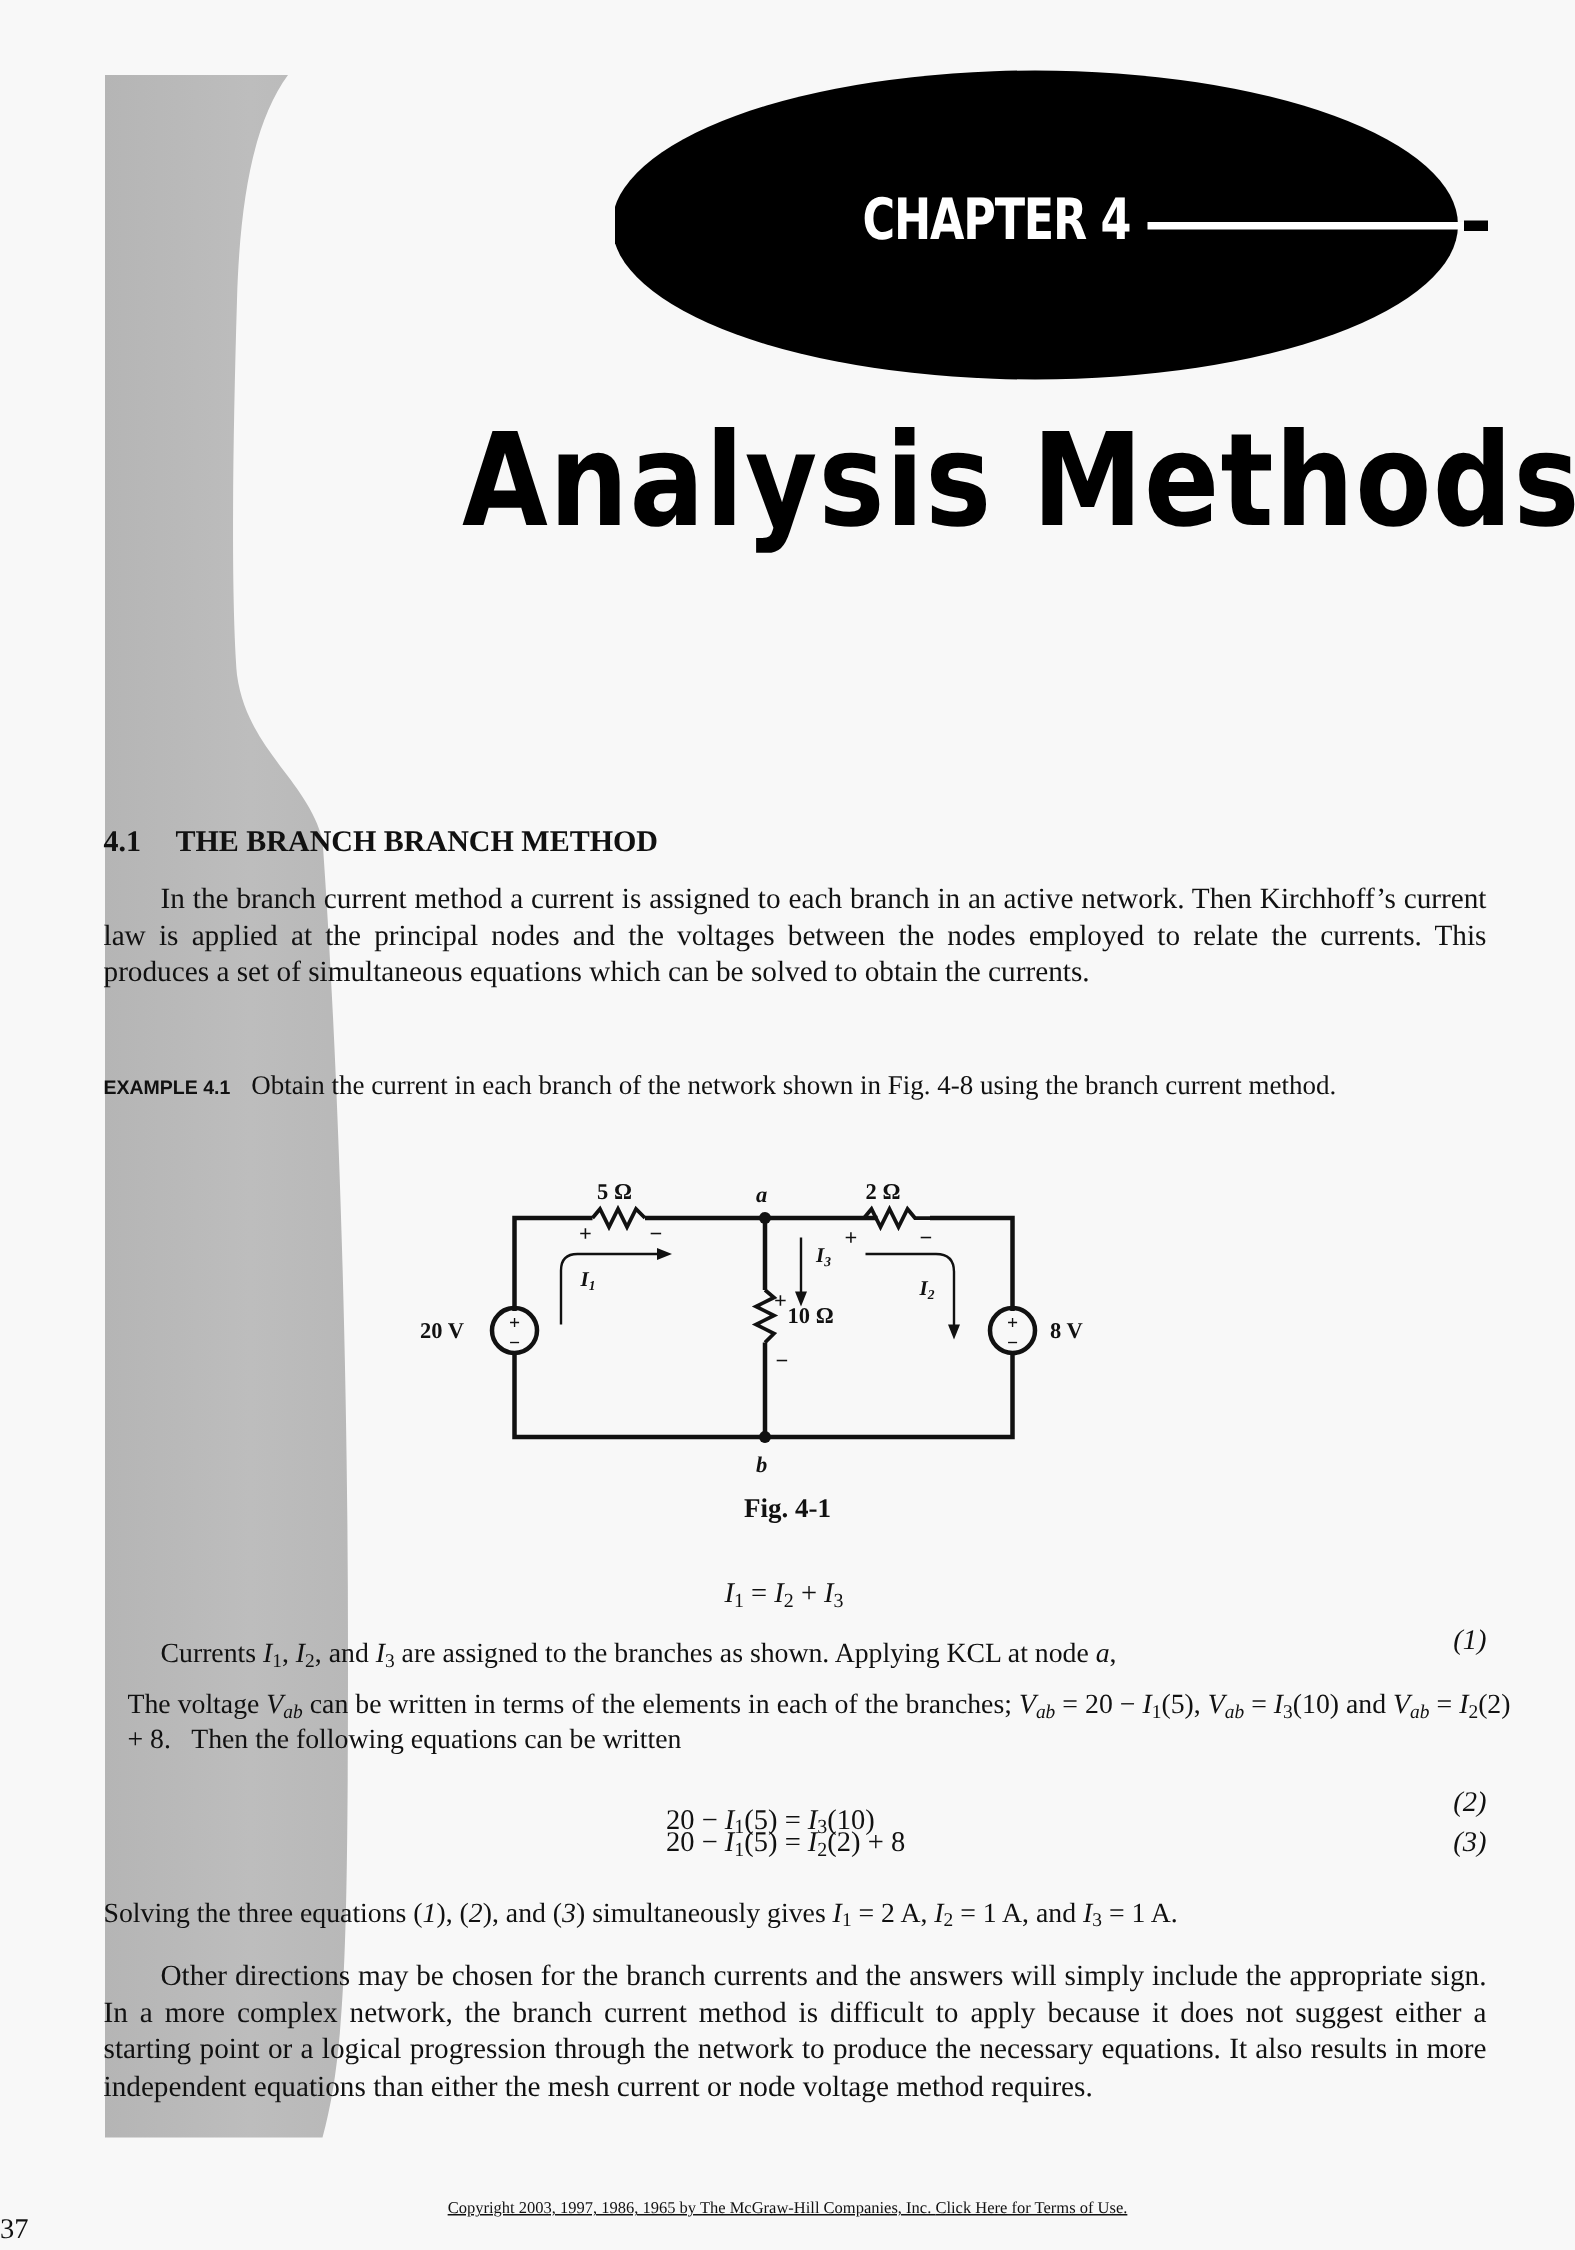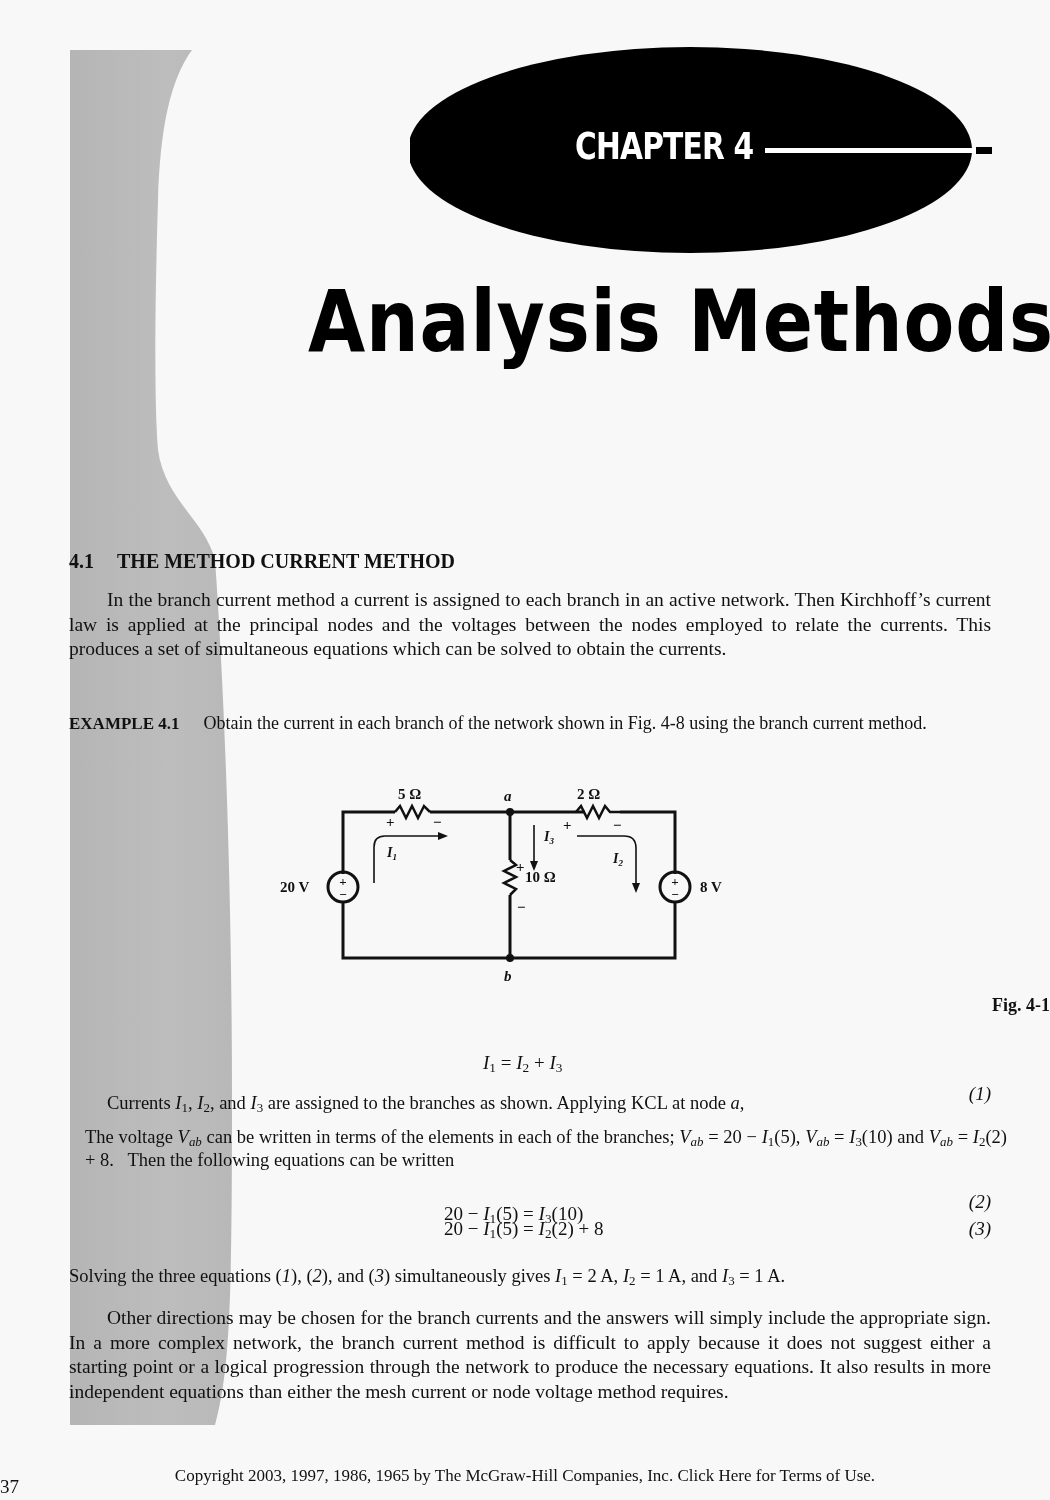--- a/index.html
+++ b/index.html
@@ -19,29 +19,29 @@
   .title {
     position: absolute; left: 308px; top: 278px; font-family: "DejaVu Sans", sans-serif;
     font-weight: bold; font-size: 86px; color: #000; letter-spacing: 1px; line-height: 1;
     transform: scaleX(0.86); transform-origin: left top; white-space: nowrap;
   }
   .txt { position: absolute; left: 69px; width: 922px; font-size: 19.5px; line-height: 24.5px; }
   .justify { text-align: justify; text-align-last: left; }
   .section-head { position: absolute; left: 69px; top: 550px; font-weight: bold; font-size: 20px; }
   .section-head .num { display: inline-block; width: 48px; }
   .indent { text-indent: 38px; }
-  .ex-label { font-family: Liberation Serif, serif; font-weight: bold; font-size: 17px; margin-right: 24px; }
+  .ex-label { font-family: Liberation Sans, sans-serif; font-weight: bold; font-size: 13px; margin-right: 14px; }
   .ex-text { font-size: 18px; }
   .fig { position: absolute; left: 270px; top: 775px; }
-  .fig-caption { position: absolute; left: 0; width: 1050px; top: 995px; text-align: right; font-weight: bold; font-size: 18px; }
+  .fig-caption { position: absolute; left: 0; width: 1050px; top: 995px; text-align: center; font-weight: bold; font-size: 18px; }
   .eq { position: absolute; font-size: 19px; font-style: normal; }
   .eq i { font-style: italic; }
   .eqnum { position: absolute; right: 59px; font-size: 19px; font-style: italic; }
   .pagenum { position: absolute; left: 0; width: 1050px; top: 1448px; text-align: left; font-size: 19px; margin-top: 28px; }
-  .copyright { position: absolute; left: 0; width: 1050px; top: 1466px; text-align: center; font-size: 17px; }
+  .copyright { position: absolute; left: 0; width: 1050px; top: 1466px; text-align: center; font-size: 11px; text-decoration: underline; }
   i { font-style: italic; }
   sub { font-size: 0.7em; vertical-align: -0.25em; line-height: 0; }
 </style>
 </head>
 <body>
 
 <svg class="band" viewBox="0 0 1050 1500">
   <defs>
     <linearGradient id="bg" x1="0" x2="1" y1="0" y2="0">
       <stop offset="0" stop-color="#b5b5b5"></stop>
@@ -55,21 +55,21 @@
 <svg class="chapter-oval" viewBox="0 0 590 210">
   <ellipse cx="280" cy="105" rx="282" ry="103" fill="#000"></ellipse>
   <rect x="355" y="103" width="212" height="5" fill="#fff"></rect>
   <rect x="566" y="102" width="16" height="7" fill="#000"></rect>
 </svg>
 <div class="chapter-label">CHAPTER 4</div>
 
 <div class="title">Analysis Methods</div>
 
 <div class="section-head">
-  <span class="num">4.1</span><span>THE METHOD CURRENT METHOD</span>
+  <span class="num">4.1</span><span>THE BRANCH BRANCH METHOD</span>
 </div>
 
 <div class="txt justify indent" style="top:588px;">In the branch current method a current is assigned to each branch in an active network.   Then Kirchhoff’s current law is applied at the principal nodes and the voltages between the nodes employed to relate the currents.   This produces a set of simultaneous equations which can be solved to obtain the currents.</div>
 
 <div class="txt justify" style="top:711px; line-height:24px;">
   <span class="ex-label">EXAMPLE 4.1</span><span class="ex-text">Obtain the current in each branch of the network shown in Fig. 4-8 using the branch current method.</span>
 </div>
 
 <svg class="fig" width="480" height="215" viewBox="0 0 480 215" font-family="Liberation Serif, serif">
   <g stroke="#111" stroke-width="3" fill="none">

